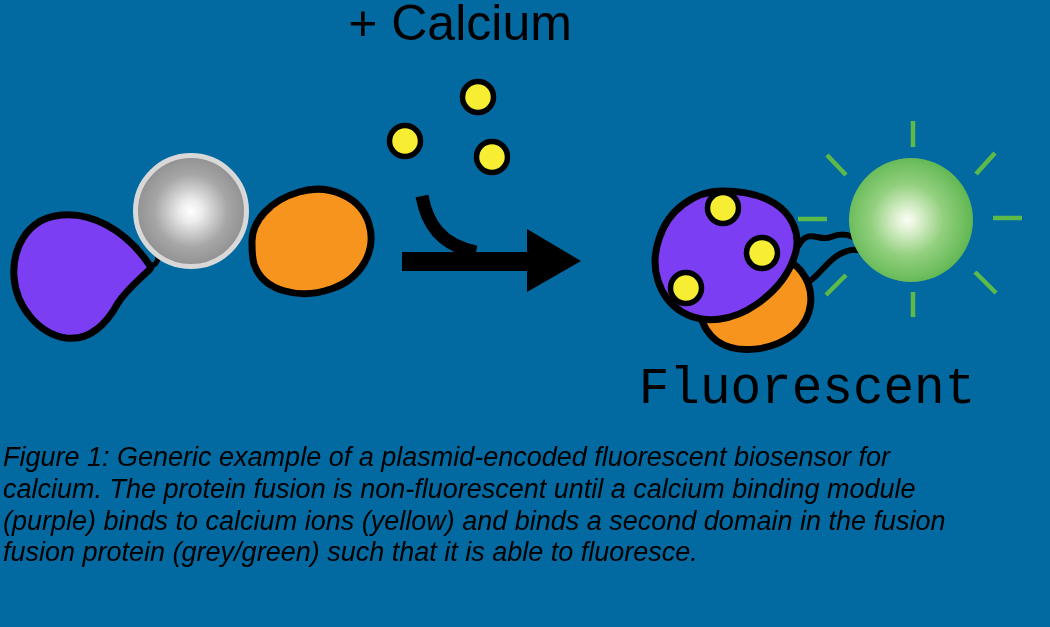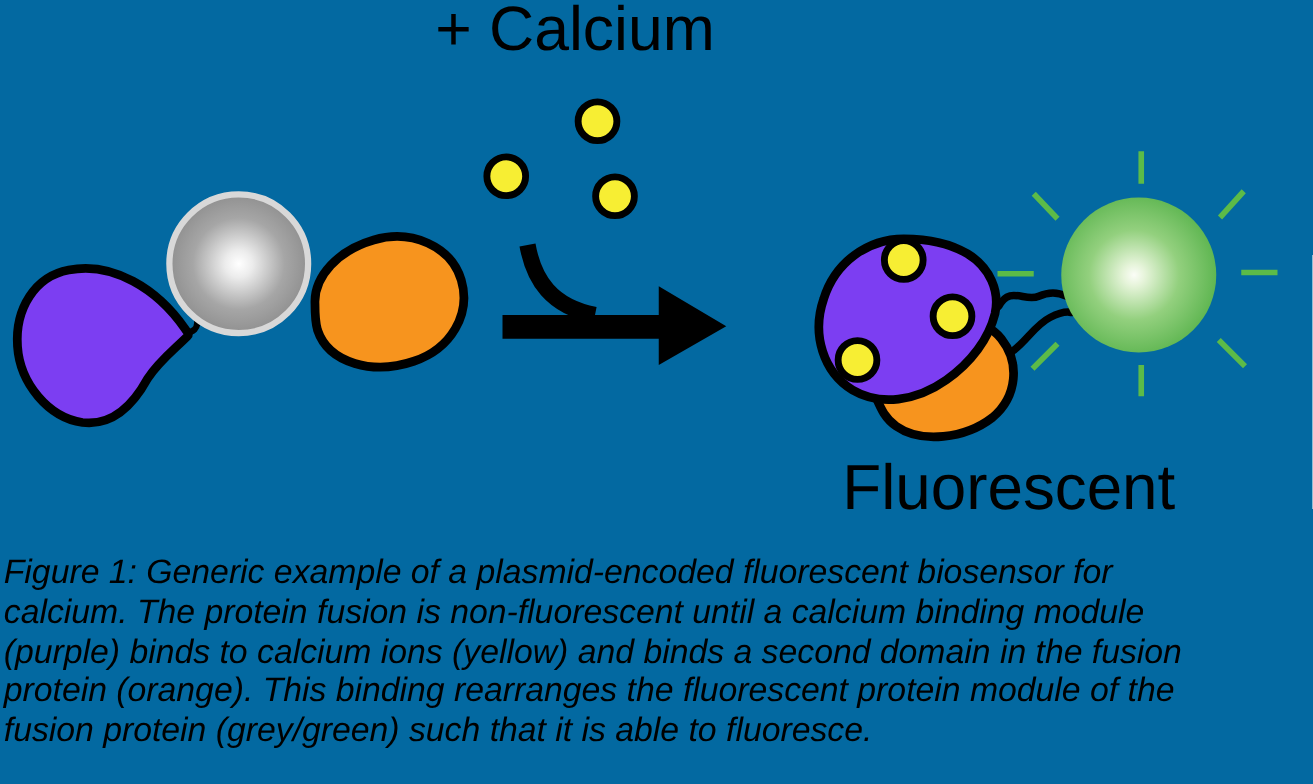--- a/index.html
+++ b/index.html
@@ -15,21 +15,21 @@
     position:absolute;
     color:#000;
     text-align:center;
     font-size:51px;
     line-height:1.1;
     font-weight:400;
     white-space:nowrap;
   }
   .calcium-label{left:325px;top:-4px;width:270px;font-size:50px;}
   .left-label{left:30px;top:362px;width:440px;}
-  .right-label{left:587px;top:362px;width:440px;}
+  .right-label{left:587px;top:362px;width:440px;font-family:Liberation Mono, monospace;}
   .caption{
     position:absolute;
     left:3px;top:442px;width:1045px;
     color:#000;
     font-style:italic;
     font-size:27px;
     line-height:31.8px;
   }
   .caption div{white-space:nowrap;}
 </style>
@@ -128,17 +128,16 @@
     </g>
   </svg>
 
   <div class="big-label calcium-label">+ Calcium</div>
   <div class="big-label right-label">Fluorescent</div>
 
   <div class="caption">
     <div>Figure 1: Generic example of a plasmid-encoded fluorescent biosensor for</div>
     <div>calcium. The protein fusion is non-fluorescent until a calcium binding module</div>
     <div>(purple) binds to calcium ions (yellow) and binds a second domain in the fusion</div>
-    <div>protein (orange). This binding rearranges the fluorescent protein module of the</div>
     <div>fusion protein (grey/green) such that it is able to fluoresce.</div>
   </div>
 
 </div>
 
 </body></html>

